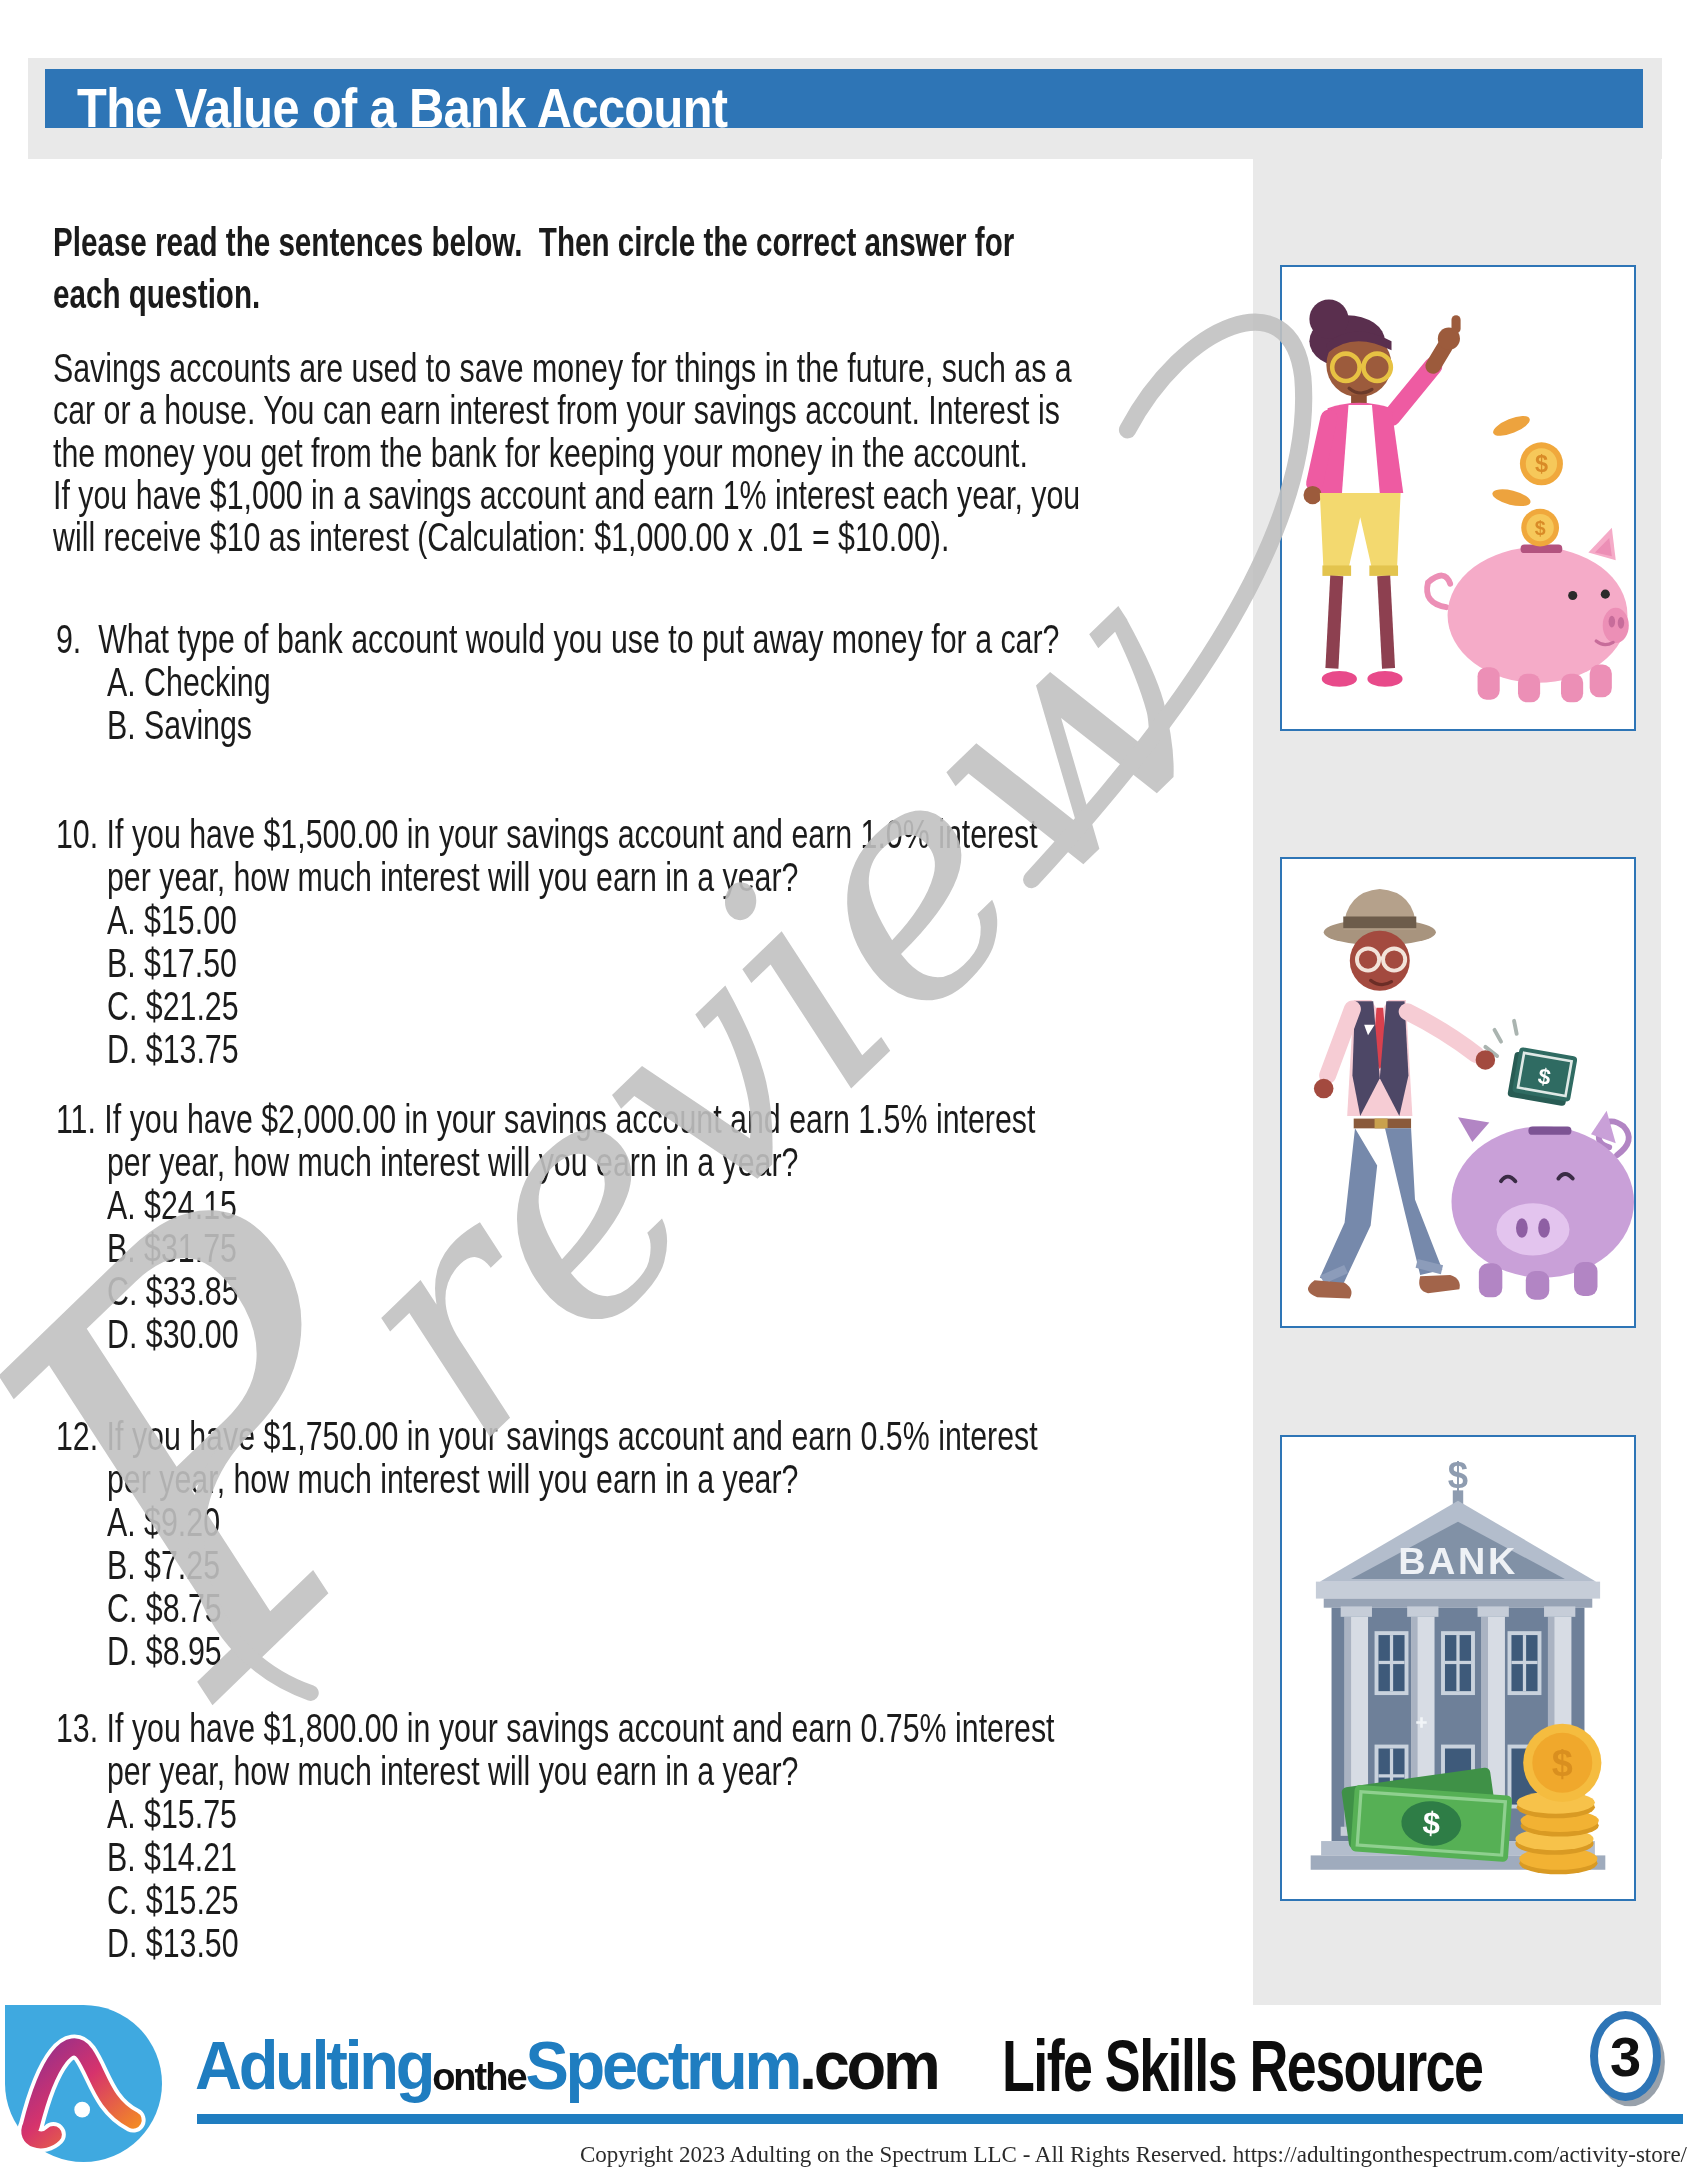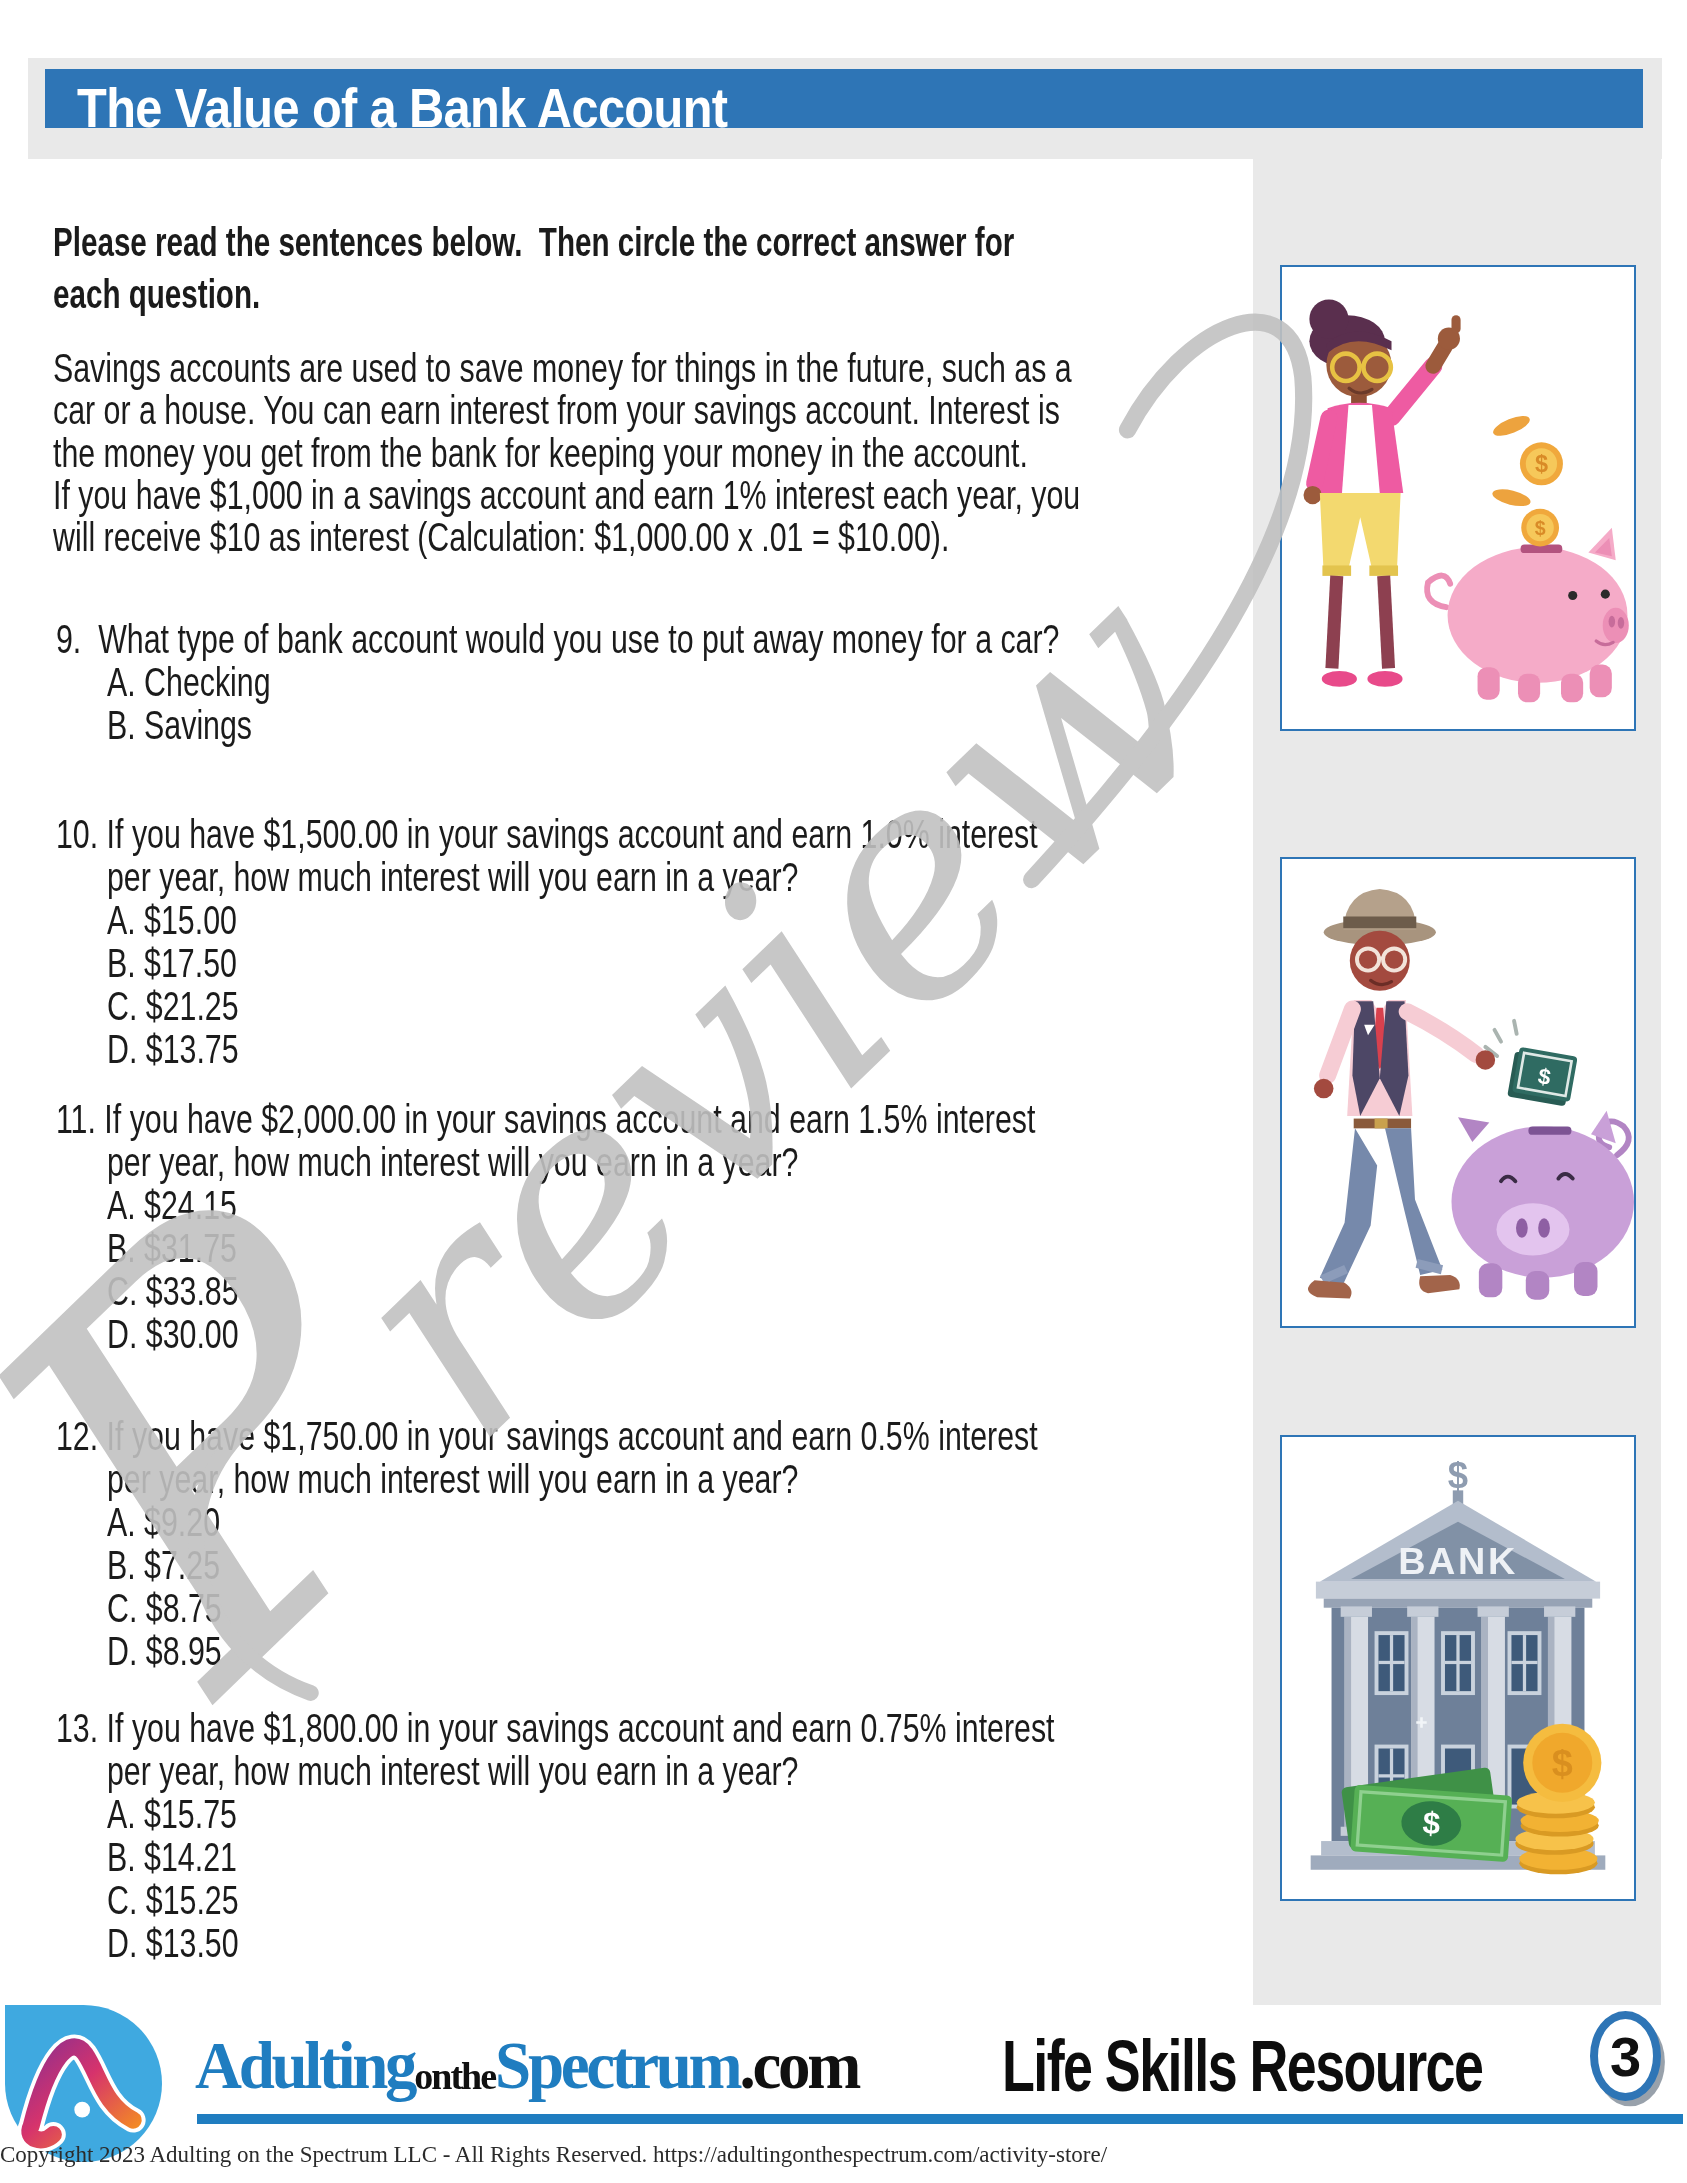--- a/index.html
+++ b/index.html
@@ -12,33 +12,33 @@
   .header-bar .title{position:absolute;left:32px;top:0;line-height:78px;color:#ffffff;
         font-size:56px;font-weight:bold;letter-spacing:-0.7px;white-space:pre;
         transform:scaleX(.87);transform-origin:left center;}
   .line{position:absolute;white-space:pre;font-size:41px;line-height:41px;
         transform:scaleX(.74);transform-origin:left top;}
   .line.b{font-weight:bold;font-size:40px;}
   .imgbox{position:absolute;left:1280px;width:356px;background:#ffffff;border:2.6px solid #2e75b6;box-sizing:border-box;}
   .imgbox svg{display:block;width:100%;height:100%;}
   .watermark{position:absolute;left:0;top:0;width:1687px;height:2183px;z-index:40;pointer-events:none;}
   .footer-logo{position:absolute;left:5.3px;top:2005px;width:157px;height:159px;}
-  .wordmark{position:absolute;left:195px;top:2030px;display:flex;align-items:baseline;white-space:pre;font-family:Liberation Serif, serif;}
+  .wordmark{position:absolute;left:195px;top:2030px;display:flex;align-items:baseline;white-space:pre;}
   .wm-big{font-size:65px;font-weight:bold;letter-spacing:-3.3px;transform:scaleY(1.05);transform-origin:left bottom;}
   .wm-small{font-size:38px;font-weight:bold;letter-spacing:-2px;}
   .blue{color:#1f7dc0;}
   .black{color:#101010;}
   .tagline{position:absolute;left:1002px;top:2025px;font-size:69px;font-weight:800;color:#0d0d0d;
         letter-spacing:-2px;white-space:pre;transform:scaleX(.78) scaleY(1.05);transform-origin:left top;}
   .footer-rule{position:absolute;left:197px;top:2114px;width:1486px;height:10px;background:#1f7dc0;}
   .page-circle{position:absolute;left:1590px;top:2011px;width:71px;height:90px;background:#ffffff;
         border:8.6px solid #2e75b6;border-radius:50%;box-sizing:border-box;z-index:5;
         box-shadow:4.6px 6px 0 -0.7px #98a1ab;display:flex;align-items:center;justify-content:center;}
   .page-circle span{font-size:56px;font-weight:900;color:#111;}
-  .copyright{position:absolute;left:0;top:2142px;width:1687px;text-align:left;
+  .copyright{position:absolute;left:0;top:2142px;width:1687px;text-align:right;
         font-family:"Liberation Serif",serif;font-size:23px;color:#2b2b2b;}
 </style>
 </head>
 <body>
 
 <div class="page">
 
   <div class="gray-band"></div>
   <div class="gray-col"></div>
 

